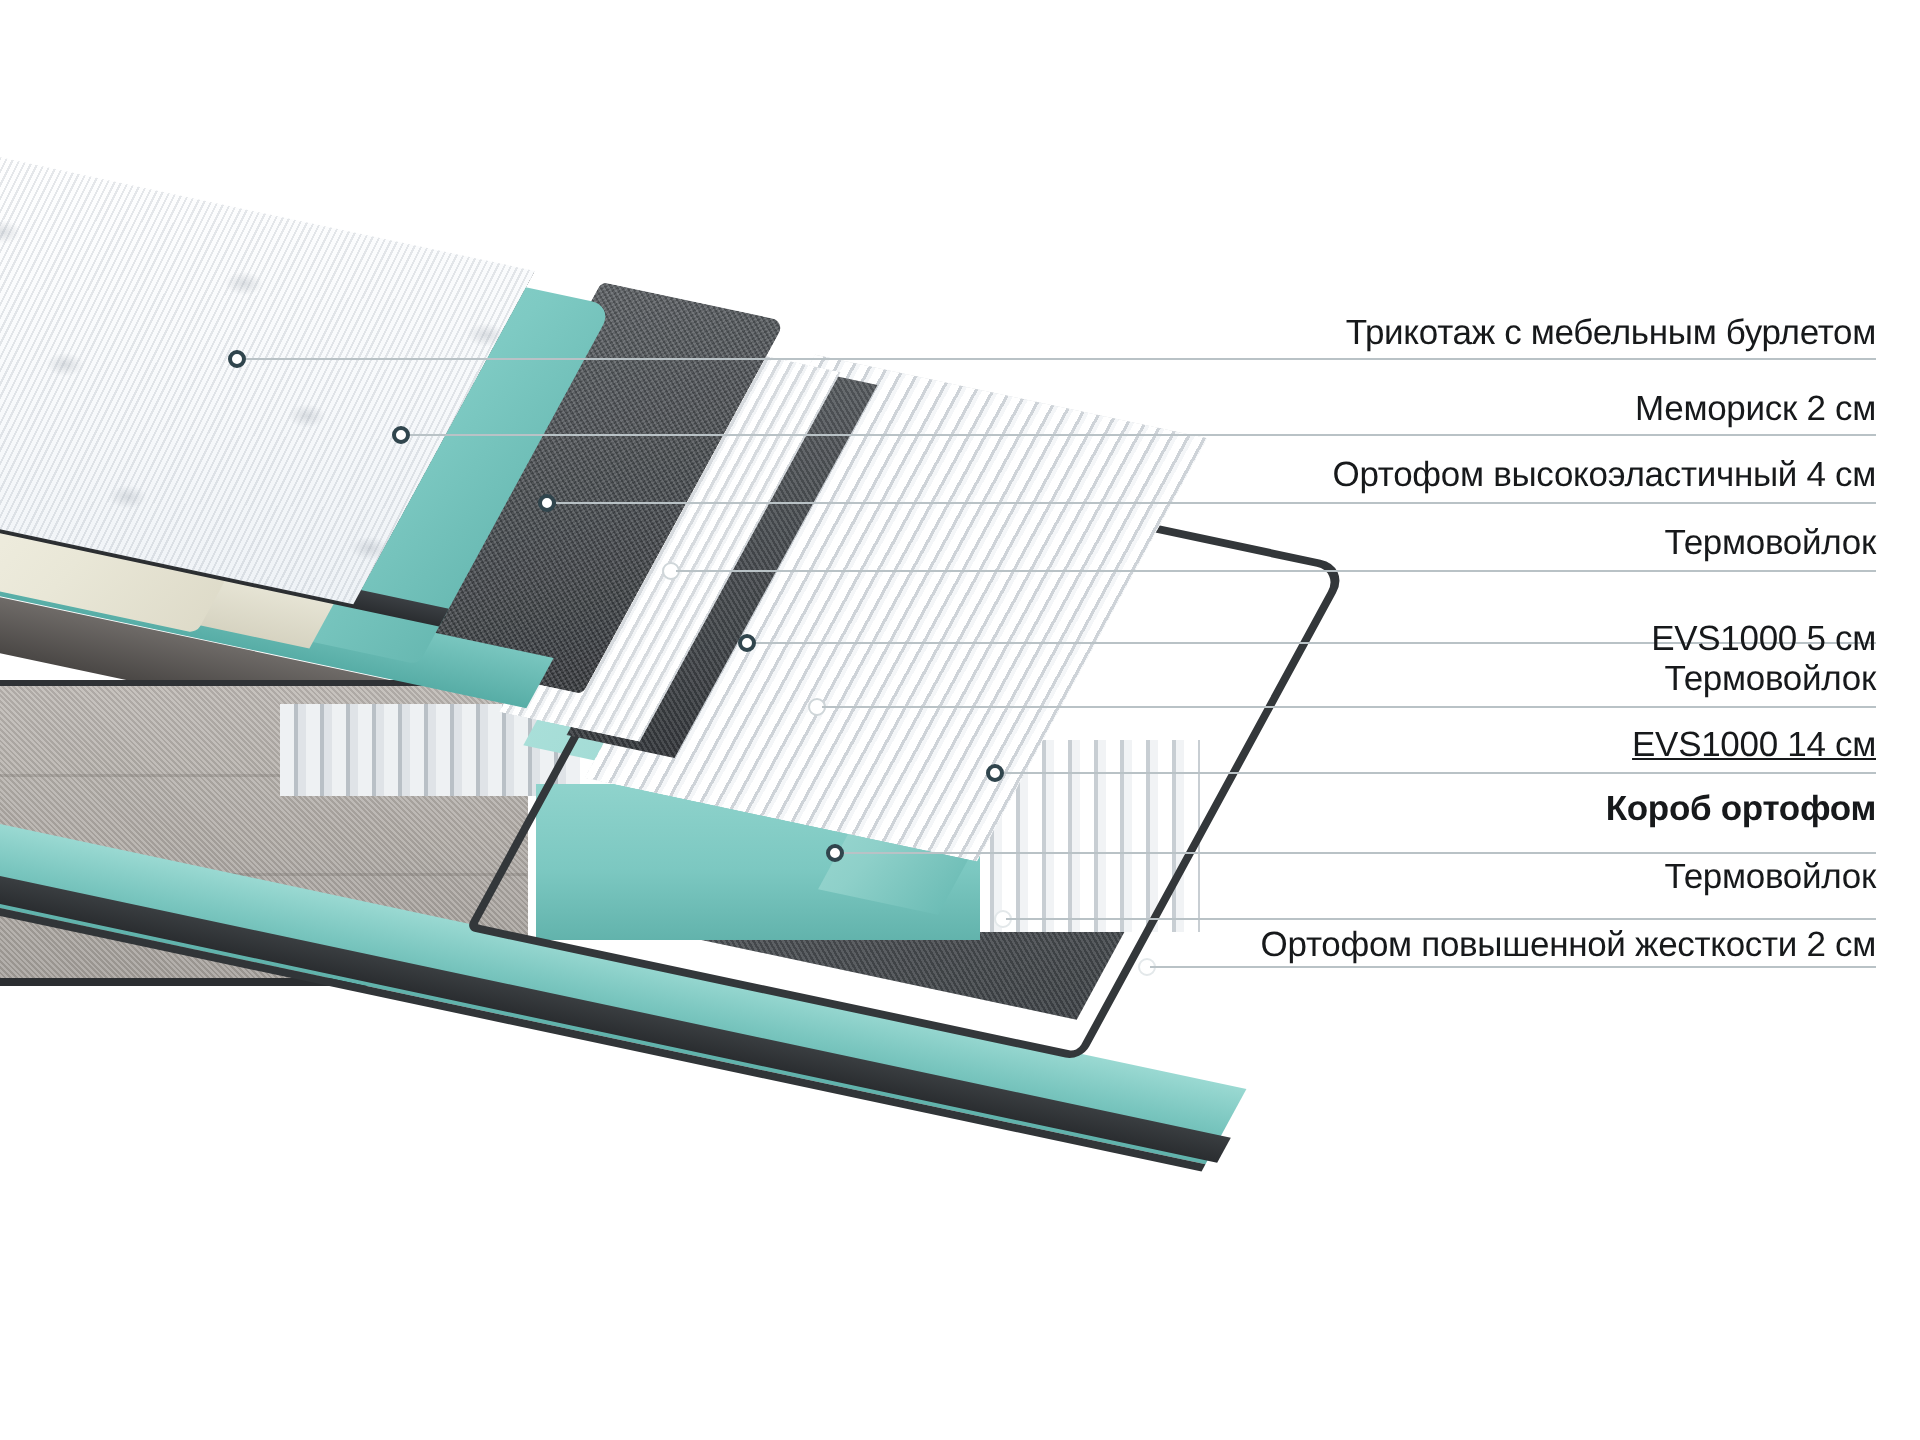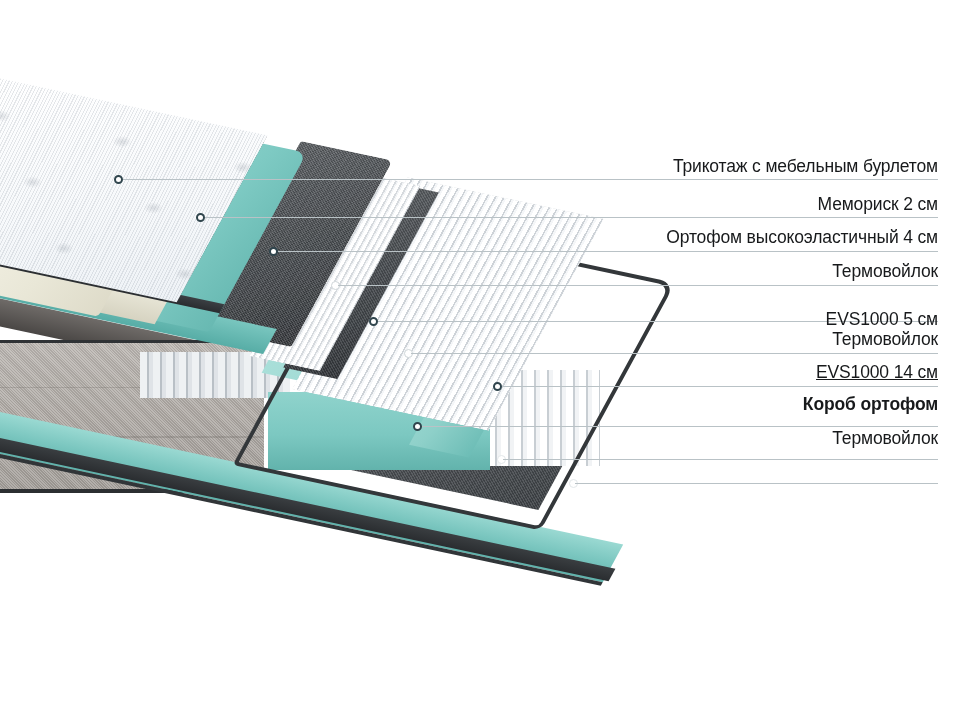--- a/index.html
+++ b/index.html
@@ -266,15 +266,16 @@
     <div class="dot dark" style="left:413px;top:422px;"></div>
     <div class="leader" style="left:422px;top:426px;width:516px;"></div>
     <div class="callout" style="top:396px;font-weight:bold;">Короб ортофом</div>
 
     <div class="dot plain" style="left:497px;top:455px;"></div>
     <div class="leader" style="left:503px;top:459px;width:435px;"></div>
     <div class="callout" style="top:430px;">Термовойлок</div>
 
     <div class="dot plain" style="left:569px;top:479px;"></div>
     <div class="leader" style="left:575px;top:483px;width:363px;"></div>
+    <div class="callout" style="top:464px;">Ортофом повышенной жесткости 2 см</div>
 
   </div>
 </div>
 
 </body></html>

